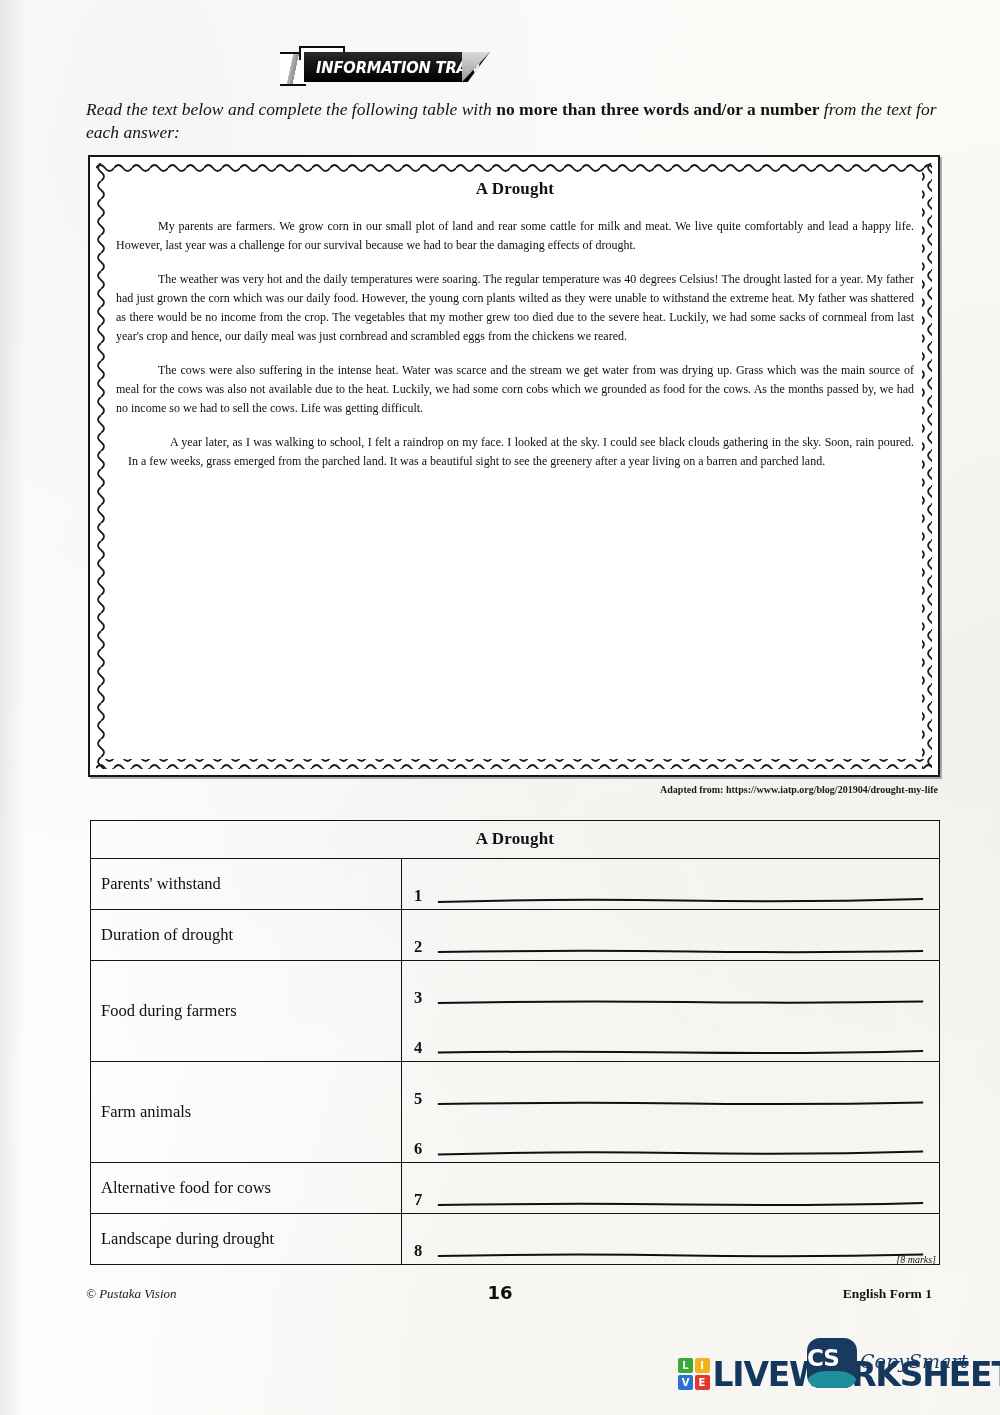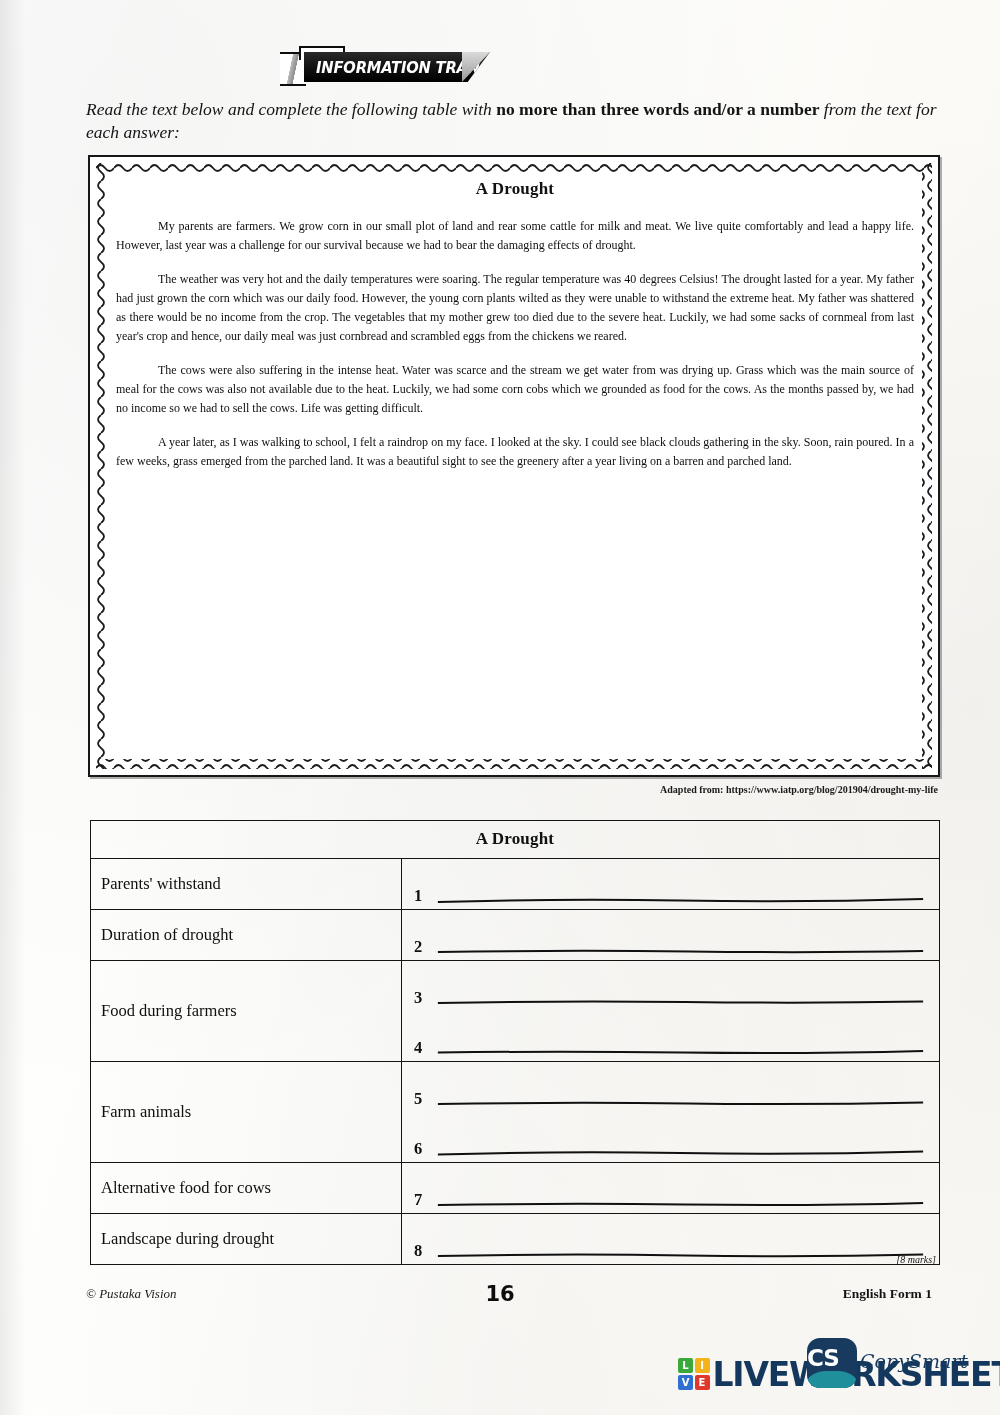--- a/index.html
+++ b/index.html
@@ -166,21 +166,21 @@
     letter-spacing: 0.2px;
   }
   .passage-inner p {
     margin: 0 0 16px 0;
     font-size: 12px;
     line-height: 1.56;
     text-align: justify;
     text-indent: 42px;
     color: #0f0f0f;
   }
-  .passage-inner p:last-child { margin-bottom: 0; }
+  .passage-inner p:last-child { margin-bottom: 0; margin-left: 12px; }
 
   
   .source {
     position: absolute;
     right: 62px;
     top: 784px;
     font-weight: 700;
     font-size: 10px;
     color: #1a1a1a;
   }
@@ -266,21 +266,21 @@
     font-size: 13px;
     color: #1a1a1a;
   }
   .footer-page {
     position: absolute;
     left: 0; right: 0;
     top: 1282px;
     text-align: center;
     font-family: "DejaVu Sans", sans-serif;
     font-weight: 700;
-    font-size: 21px;
+    font-size: 18px;
     color: #0d0d0d;
   }
   .footer-right {
     position: absolute;
     right: 68px;
     top: 1286px;
     font-weight: 700;
     font-size: 13.5px;
     color: #141414;
   }

